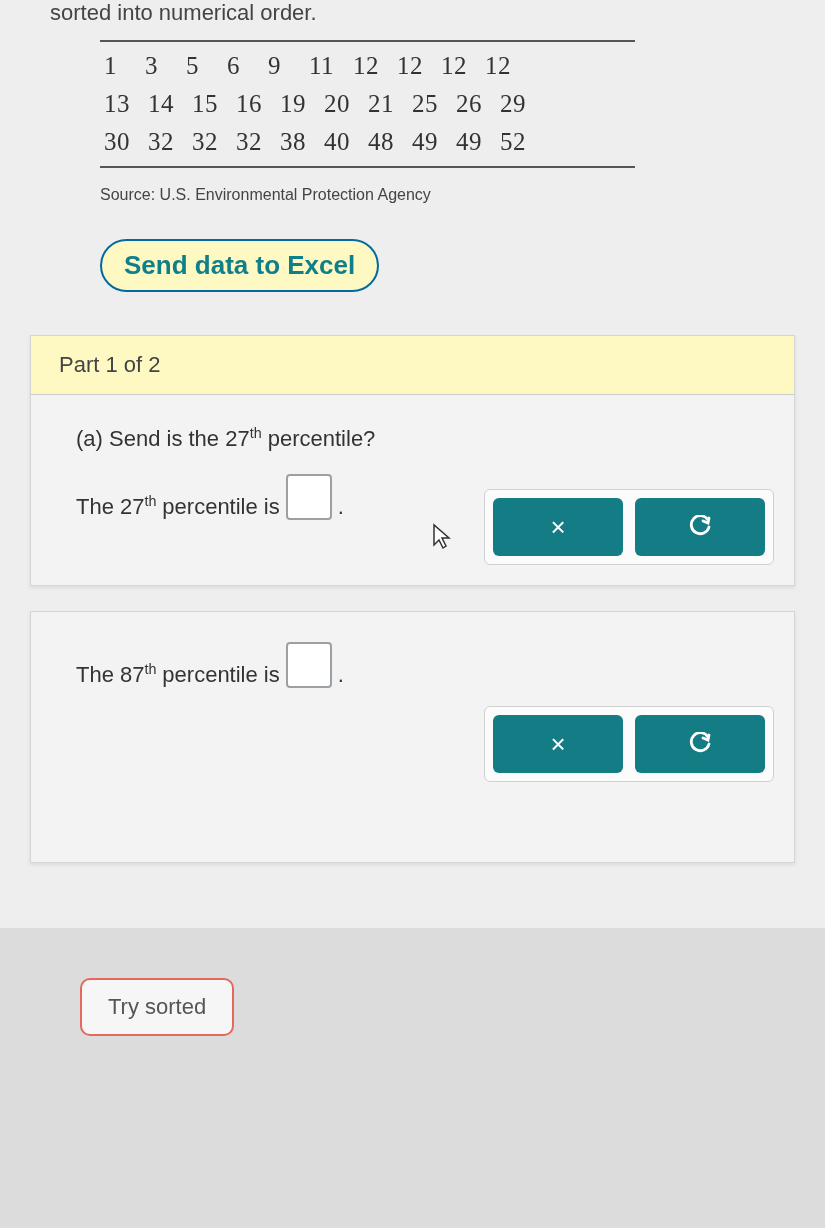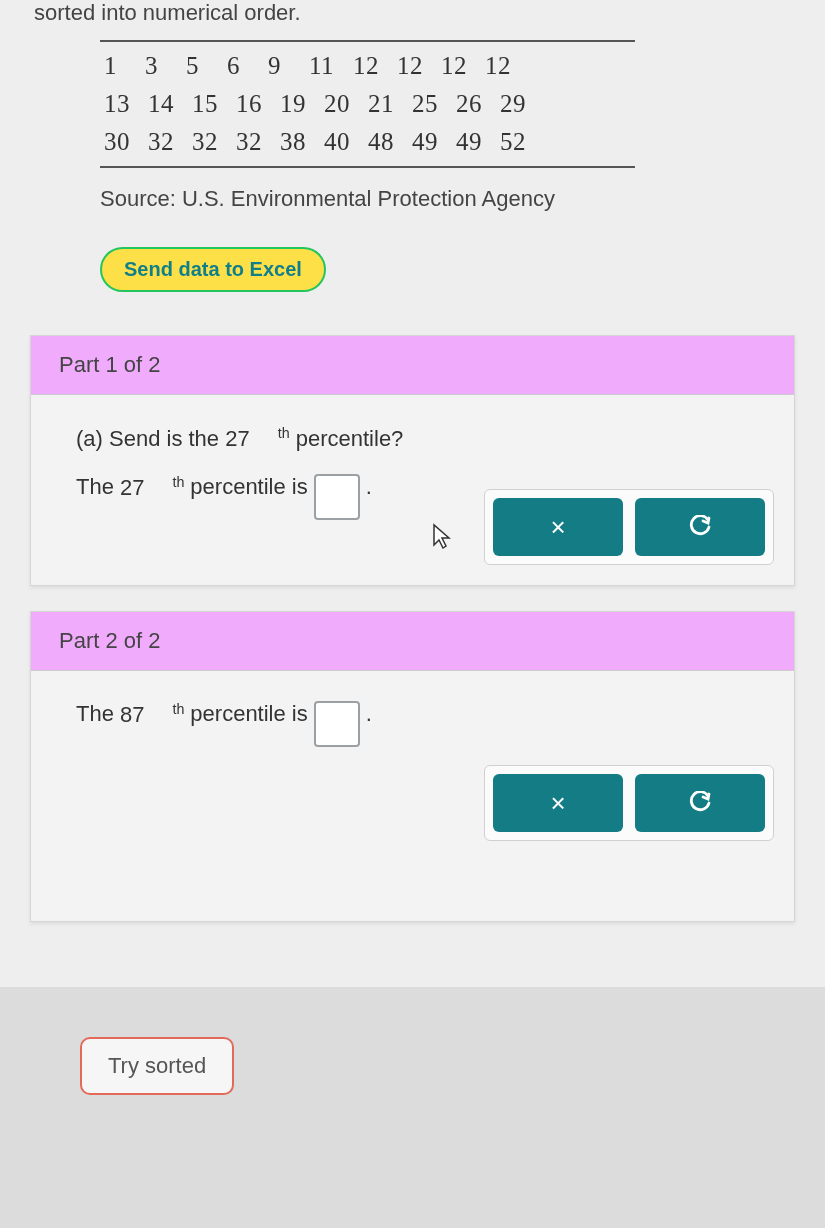--- a/index.html
+++ b/index.html
@@ -11,78 +11,78 @@
     background: #dcdcdc;
     color: #3a3a3a;
     font-size: 21px;
     position: relative;
   }
   .main-wrap {
     background: #eeeeee;
     padding: 0 0 40px 0;
   }
   .intro-text {
-    padding: 0 50px 8px 34px;
+    padding: 0 50px 8px 50px;
     font-size: 22px;
     color: #444;
   }
   .data-block {
     padding: 0 50px 10px 100px;
   }
   .hr-line {
     border-top: 2px solid #555;
     width: 535px;
     margin: 6px 0 10px 0;
   }
   .data-row {
     font-family: Georgia, 'Times New Roman', serif;
     font-size: 25px;
     color: #333;
     letter-spacing: 0.5px;
     margin: 10px 4px;
   }
   .data-row .num { display:inline-block; width:41px; text-align:left;}
   .source-line {
-    font-size: 22px;
+    font-size: 16px;
     color: #444;
     margin-top: 18px;
   }
   .send-btn {
     display: inline-block;
-    border: 2px solid #22c55e;
+    border: 2px solid #0369a1;
     color: #0f7f8a;
-    background: #fde047;
+    background: #fef9c3;
     border-radius: 30px;
     padding: 9px 22px;
-    font-size: 20px;
+    font-size: 26px;
     font-weight: bold;
     margin: 25px 0 25px 100px;
     cursor: pointer;
   }
   .part-card {
     background: #f3f3f3;
     border: 1px solid #d5d5d5;
     margin: 18px 30px 25px 30px;
     box-shadow: 0 2px 4px rgba(0,0,0,0.08);
   }
   .part-header {
-    background: #f0abfc;
+    background: #fef9c3;
     color: #444;
     font-size: 22px;
     padding: 16px 28px;
     border-bottom: 1px solid #ccc;
   }
   .part-body {
     padding: 30px 30px 30px 45px;
     position: relative;
     min-height: 190px;
   }
   .q-text { font-size: 22px; color: #333; margin-bottom: 22px; }
-  .a-text { font-size: 22px; color: #333; display:flex; align-items:flex-start; flex-wrap:wrap; gap:6px;}
-  sup { font-size: 0.65em; margin-left: 28px; }
+  .a-text { font-size: 22px; color: #333; display:flex; align-items:flex-end; flex-wrap:wrap; gap:6px;}
+  sup { font-size: 0.65em; }
   .answer-box {
     display: inline-block;
     width: 46px;
     height: 46px;
     border: 2px solid #9aa0a3;
     border-radius: 4px;
     background: #fff;
     vertical-align: middle;
   }
   .btn-group {
@@ -172,21 +172,20 @@
             <path d="M20 5 A9 9 0 1 0 21 12"></path>
             <path d="M21 3 L20 8 L15 6"></path>
           </svg>
         </div>
       </div>
     </div>
   </div>
 
   
   <div class="part-card">
-    <div class="part-header">Part 2 of 2</div>
     <div class="part-body" style="min-height:250px;">
       <div class="a-text">
         <span>The </span>
         <span><span>87</span><sup>th</sup></span>
         <span> percentile is </span>
         <span class="answer-box"></span>
           <span>.</span>
       </div>
       <div class="btn-group" style="bottom:80px;">
         <div class="action-btn">

